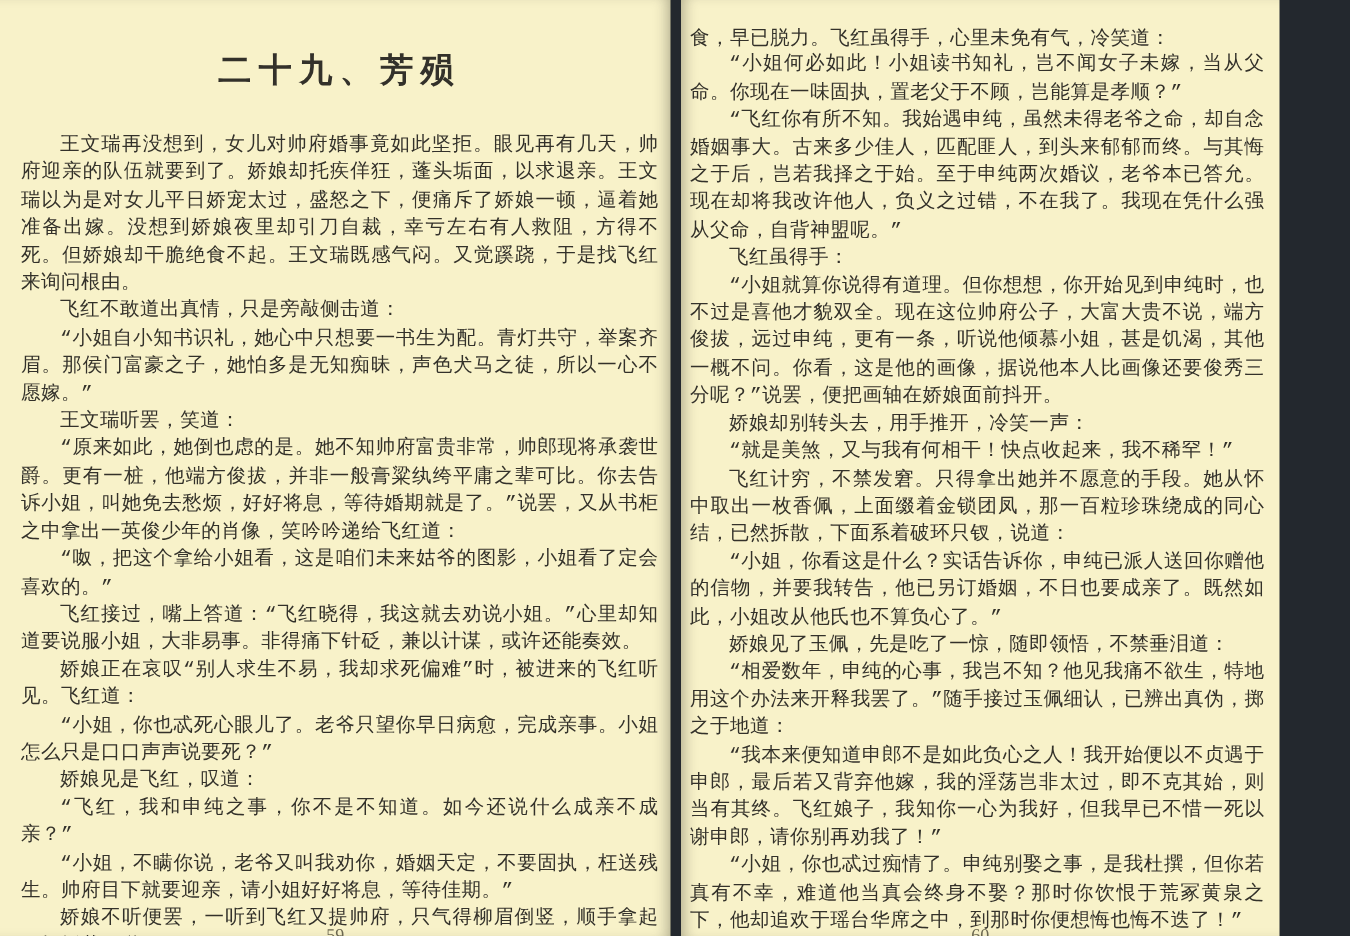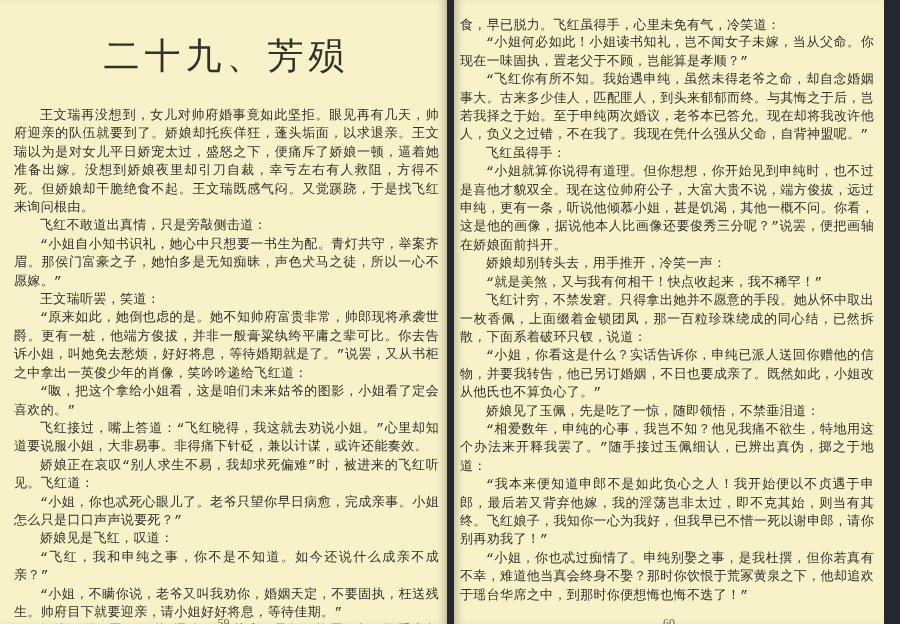--- a/index.html
+++ b/index.html
@@ -26,29 +26,29 @@
     background: var(--page_bg);
     color: var(--text);
     overflow: hidden;
   }
   .page.left {
     left: 0; width: 447px;
     padding: 0 8px 0 14px;
     box-shadow: inset -7px 0 9px -5px rgba(40,40,30,0.35);
   }
   .page.right {
-    left: 454px; width: 430px;
+    left: 454px; width: 399px;
     padding: 16px 10px 0 6px;
     box-shadow: inset 7px 0 9px -5px rgba(40,40,30,0.35);
   }
   .chapter-title {
     margin: 32px 0 26px 0;
     text-align: center;
-    font-size: 36px;
-    font-weight: 400;
+    font-size: 22px;
+    font-weight: 700;
     letter-spacing: 5px;
     color: var(--text);
   }
   .page-body p.para {
     margin: 0;
     font-size: 13px;
     line-height: 18.4px;
     letter-spacing: 0.35px;
     text-align: justify;
     text-justify: inter-ideograph;

